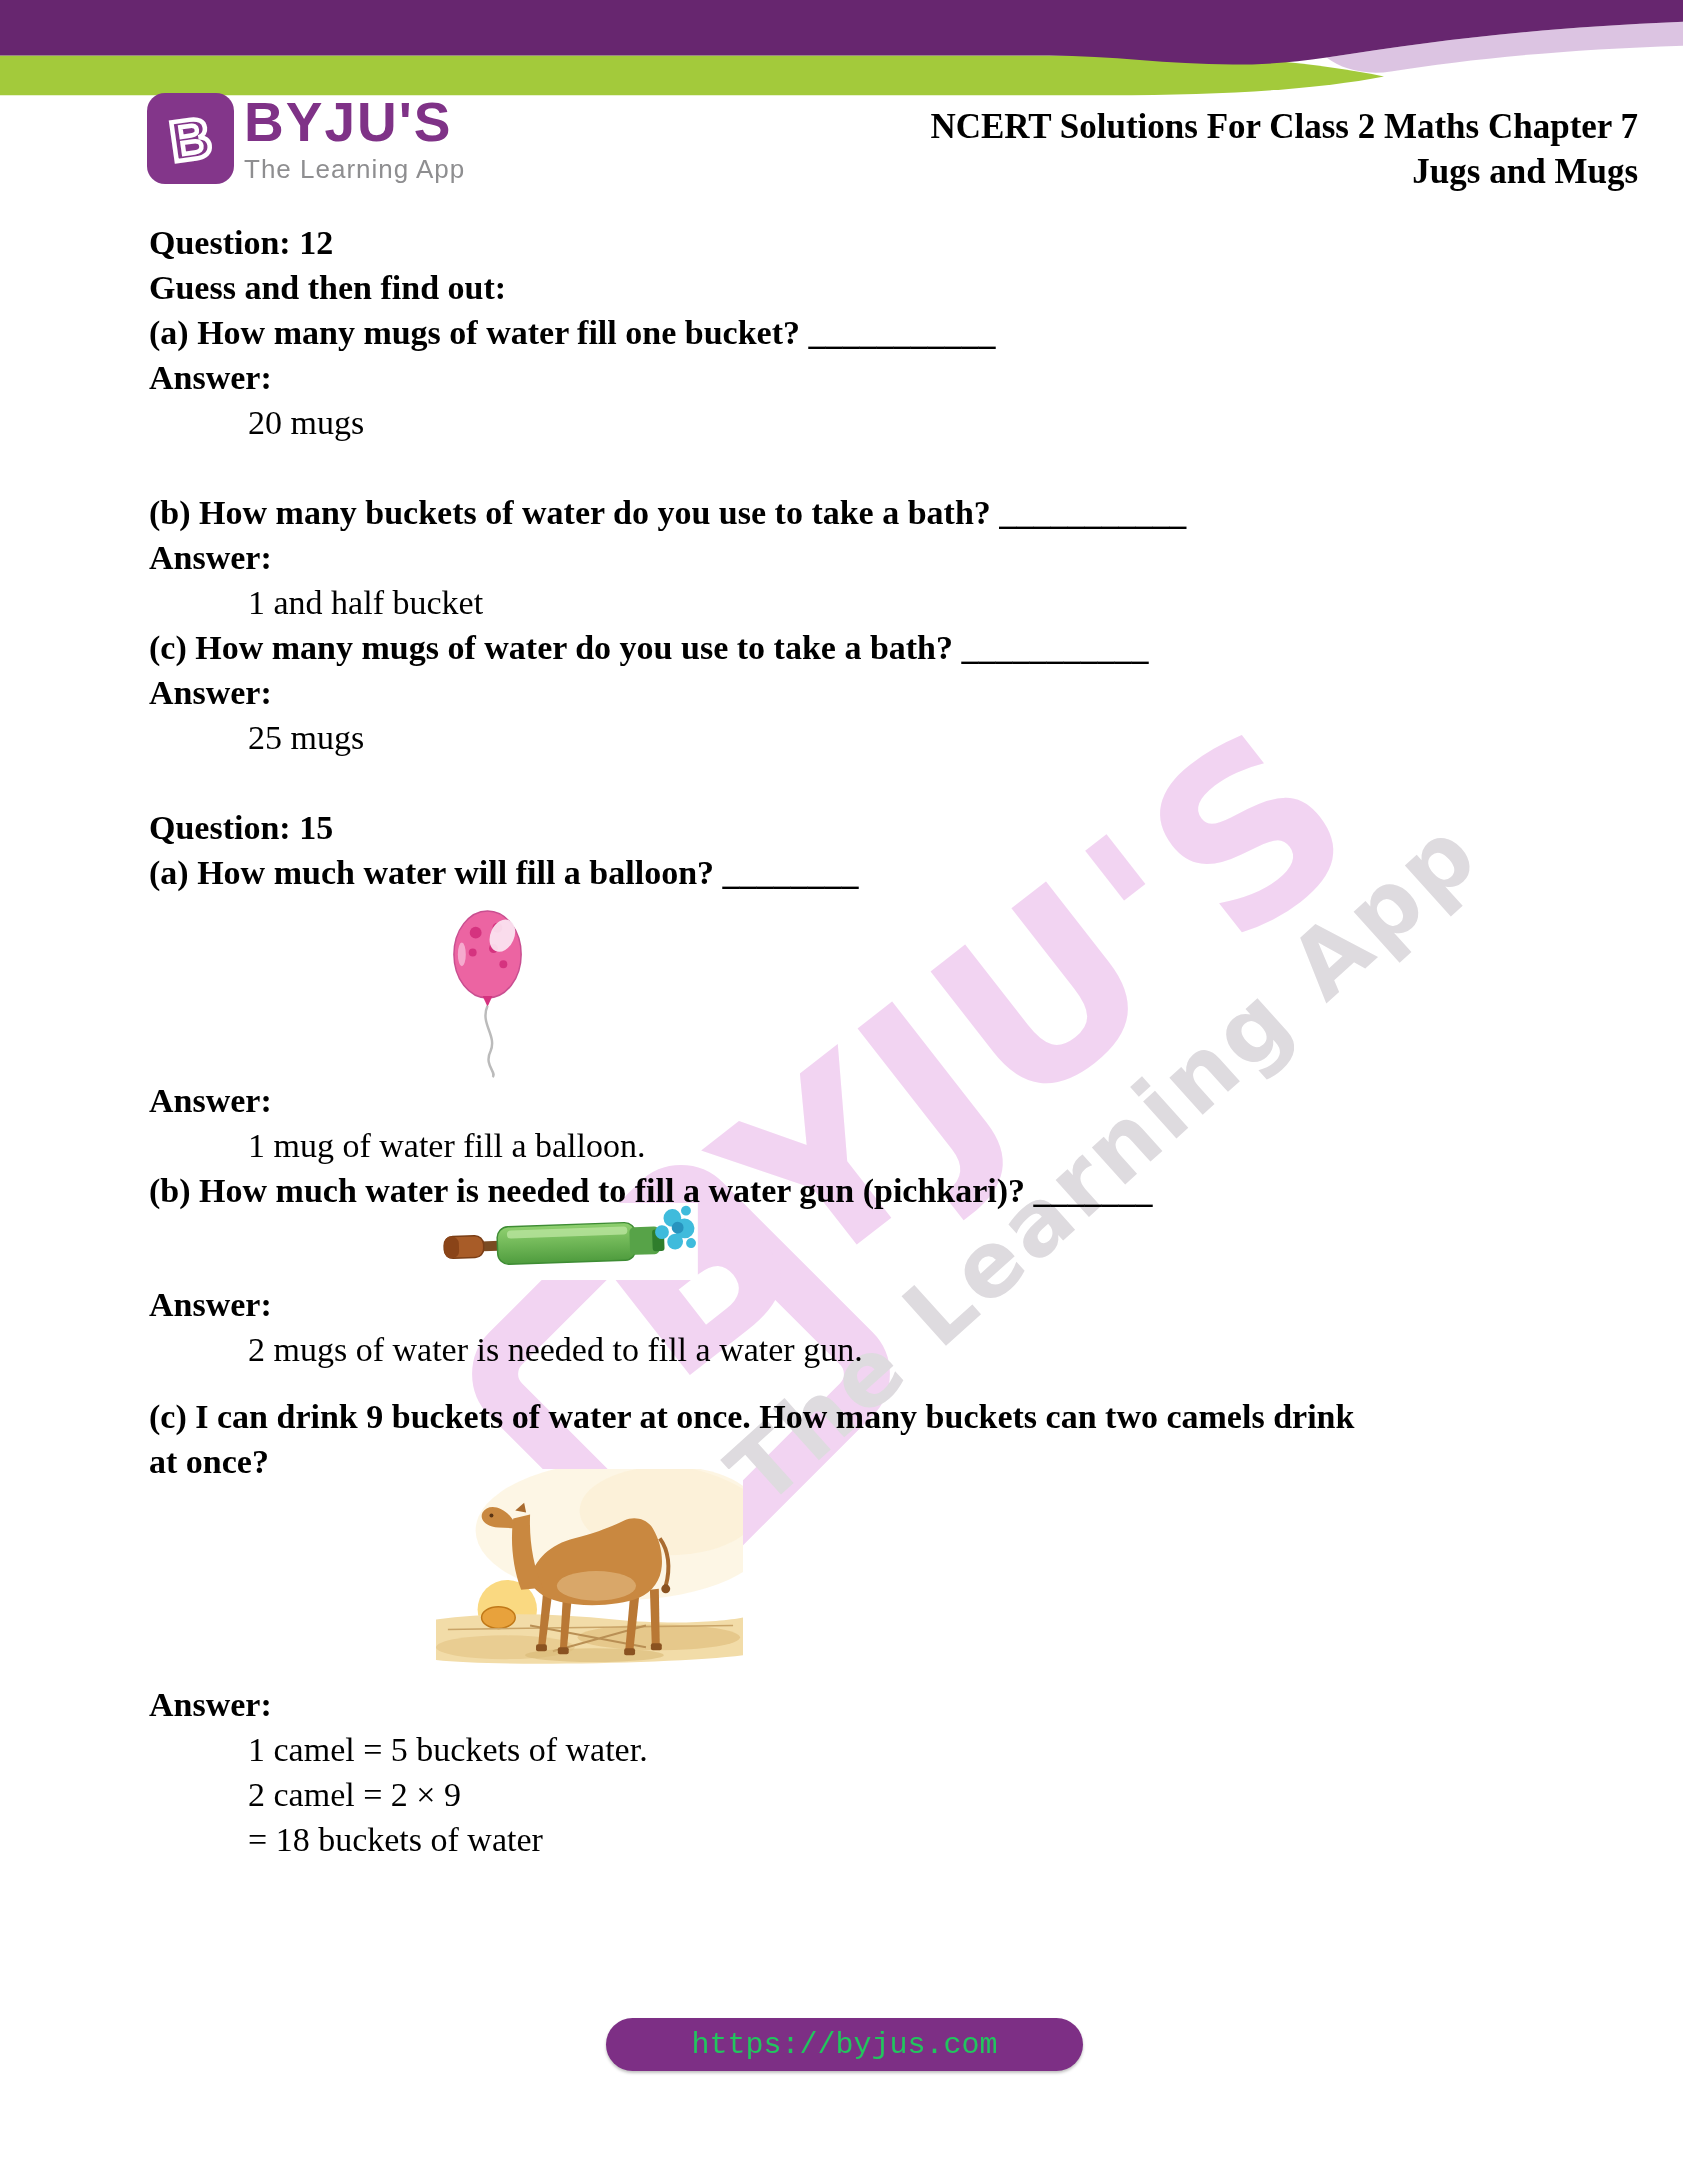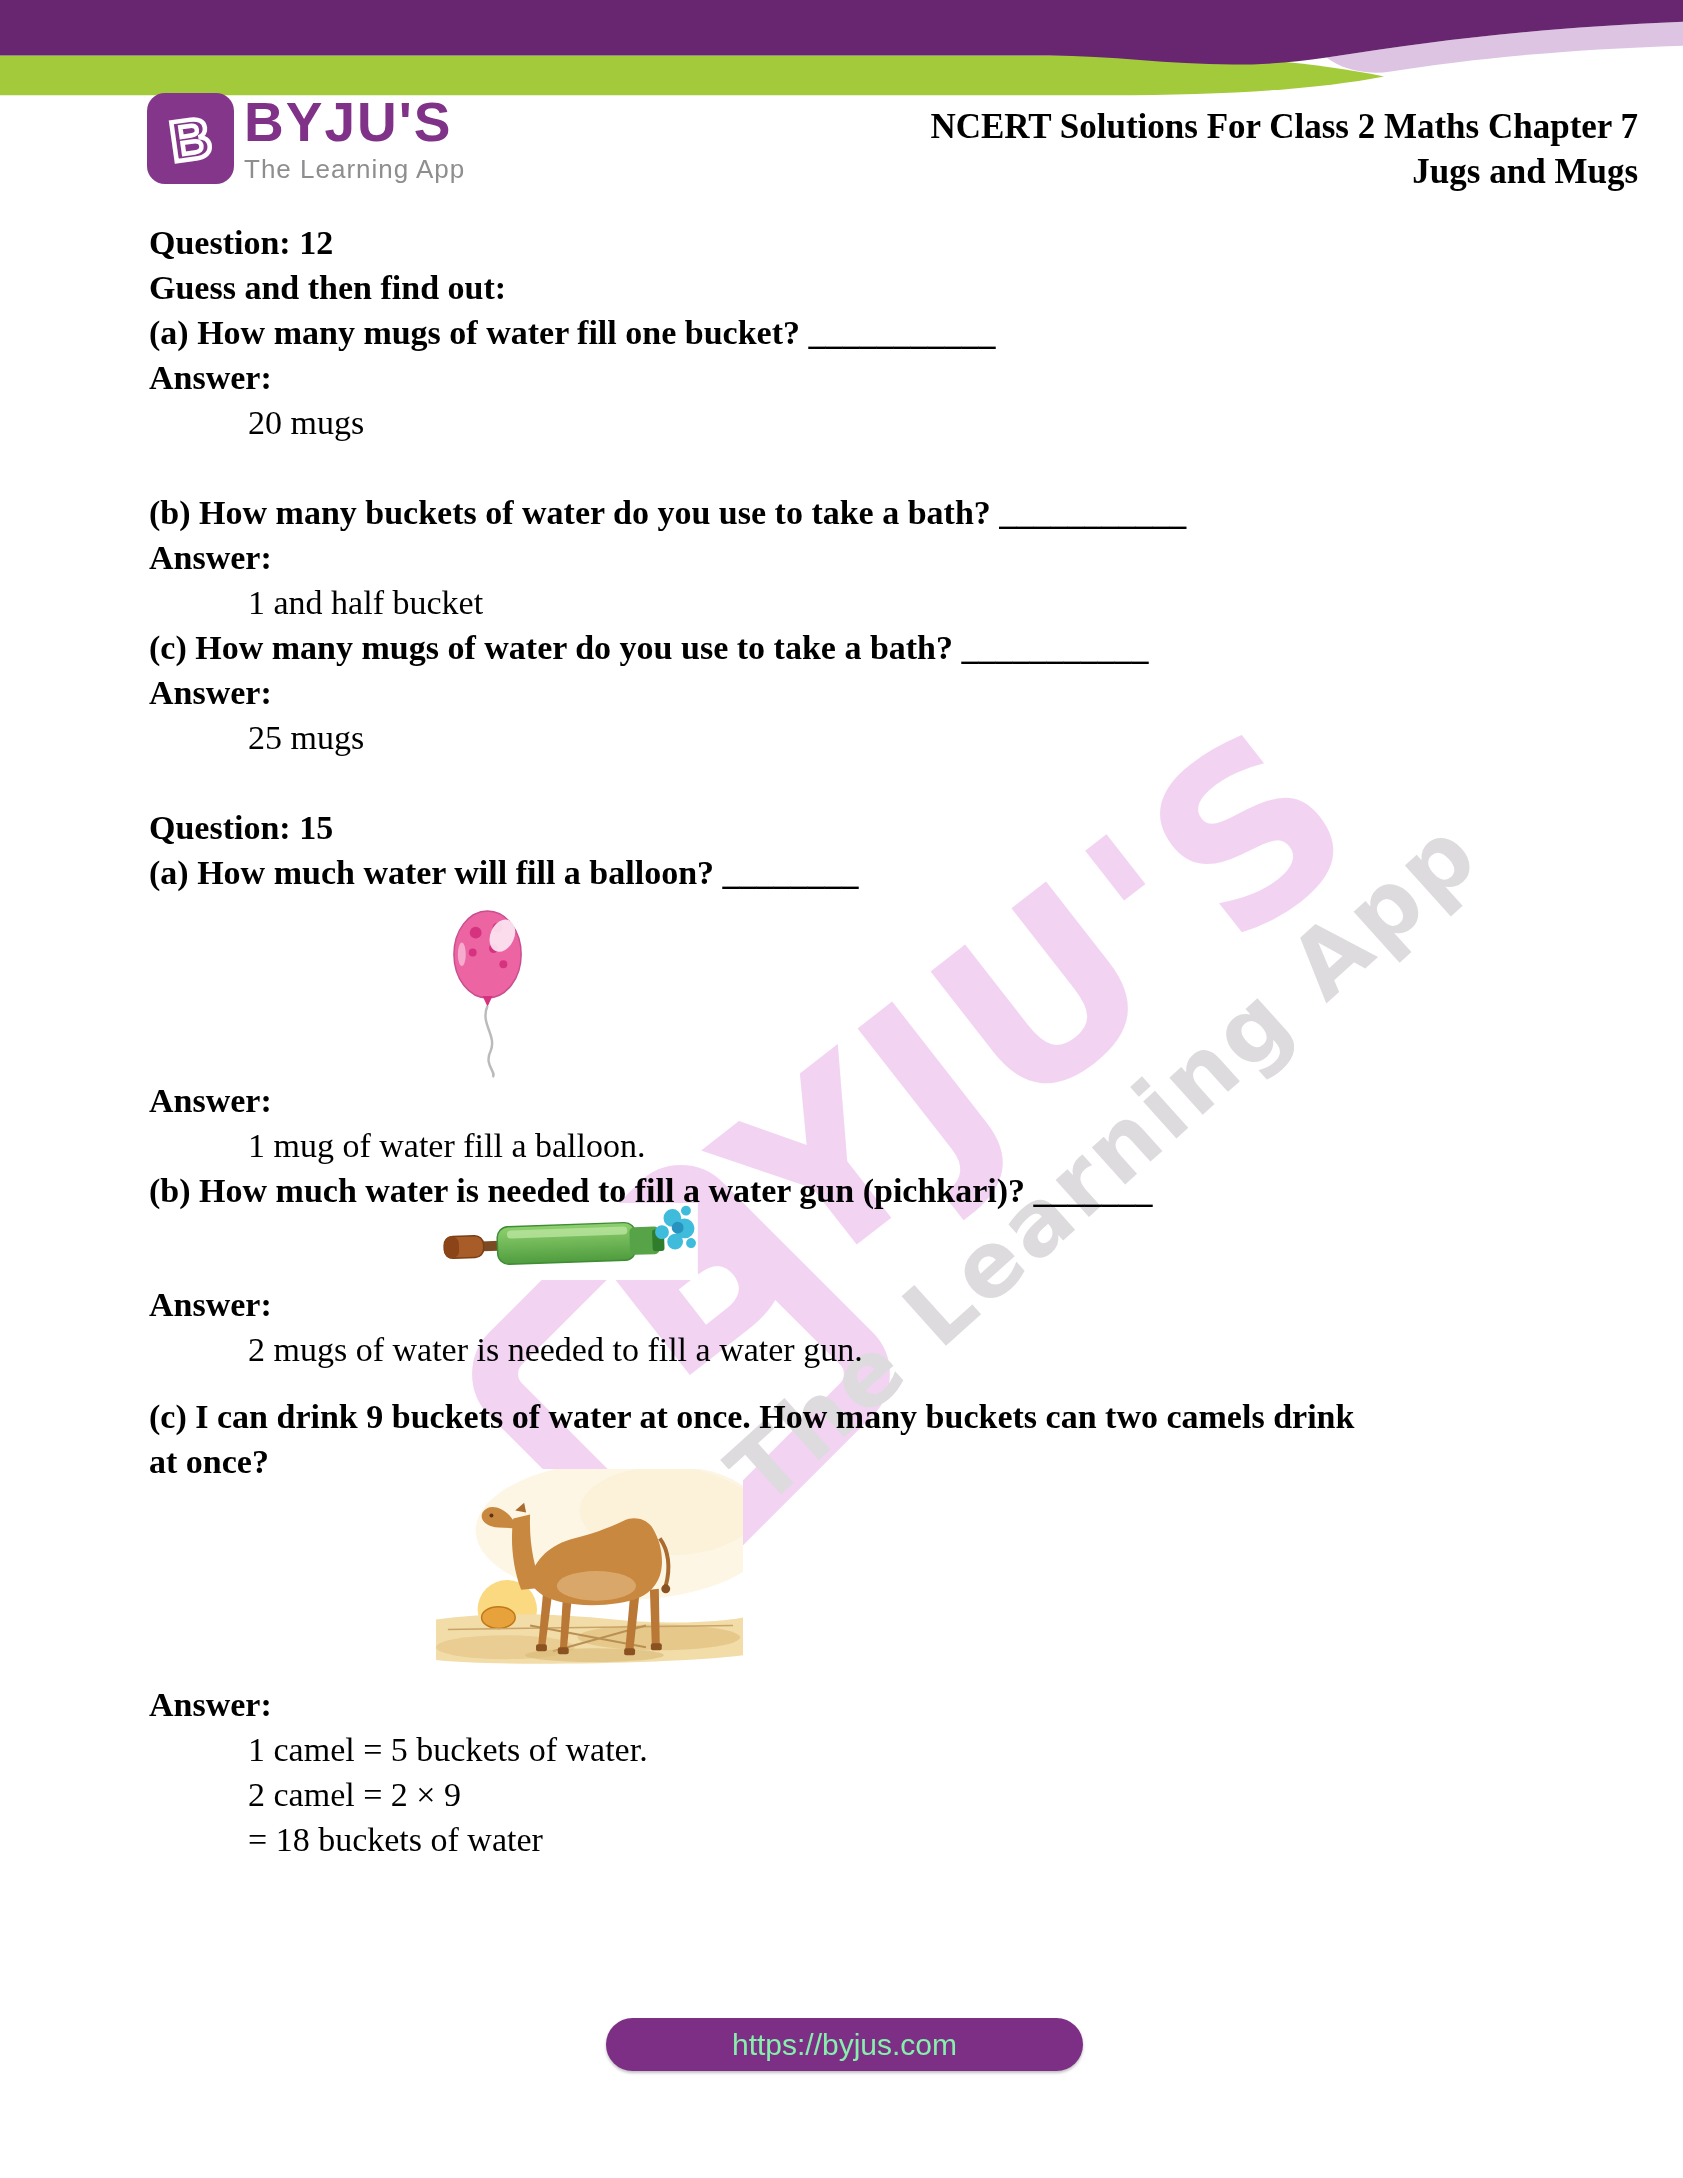--- a/index.html
+++ b/index.html
@@ -37,21 +37,21 @@
   
   .content{position:absolute;left:149px;top:220px;right:79px;z-index:2;}
   .line{font-size:34px;line-height:45px;height:45px;white-space:nowrap;}
   .q{font-weight:bold;}
   .ans{padding-left:99px;}
   .fig{position:relative;}
   
   .footer-btn{position:absolute;left:606px;top:2018px;width:477px;height:53px;
     background:#7D2F85;border-radius:27px;display:flex;align-items:center;justify-content:center;
     box-shadow:0 2px 3px rgba(0,0,0,0.25);z-index:3;cursor:pointer;}
-  .footer-btn span{font-family:Liberation Sans, sans-serif;font-size:30px;color:#86efac;text-align:right;}
+  .footer-btn span{font-family:Liberation Mono, monospace;font-size:30px;color:#22c55e;text-align:right;}
 </style>
 </head>
 <body>
 
 <div class="page">
 
   <svg class="top-bands" viewBox="0 0 1700 130" preserveAspectRatio="none">
     <path d="M0,56 H1150 C1260,56 1330,64 1398,77 C1330,90 1240,96 1120,96 H0 Z" fill="#A3CA3B"></path>
     <path d="M1340,58 C1455,40 1555,28 1700,22 L1700,46 C1575,50 1480,60 1405,72 C1380,76 1355,70 1340,58 Z" fill="#CDABD6" opacity="0.7"></path>
     <path d="M0,0 H1700 V22 C1555,28 1455,40 1340,58 C1230,75 1150,56 1060,56 H0 Z" fill="#67266F"></path>

